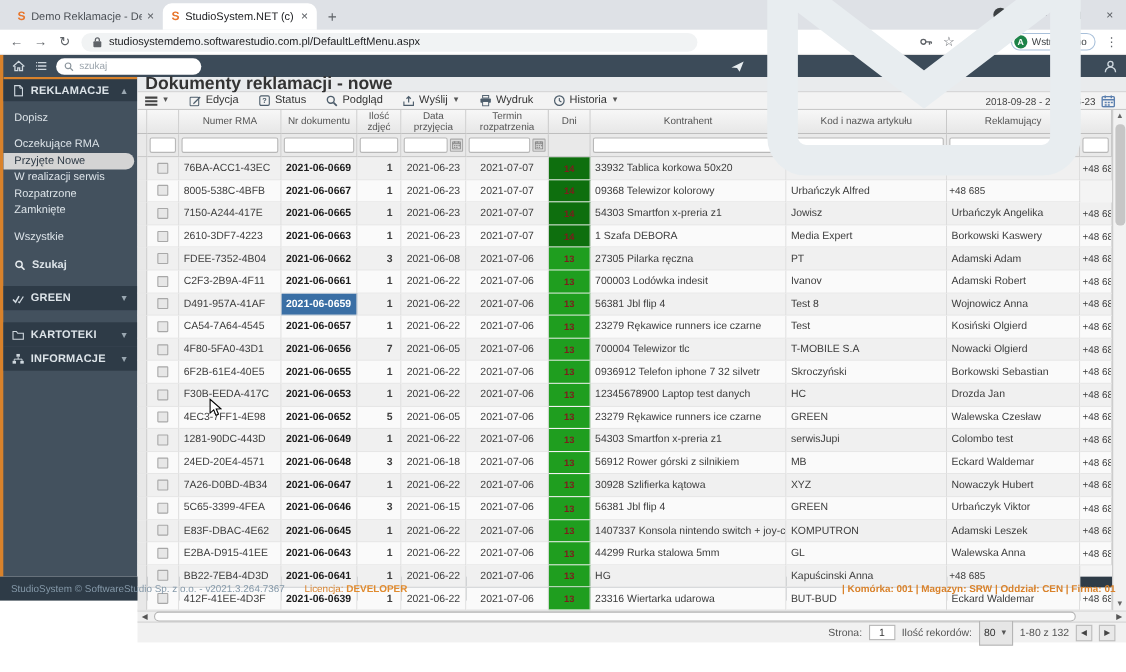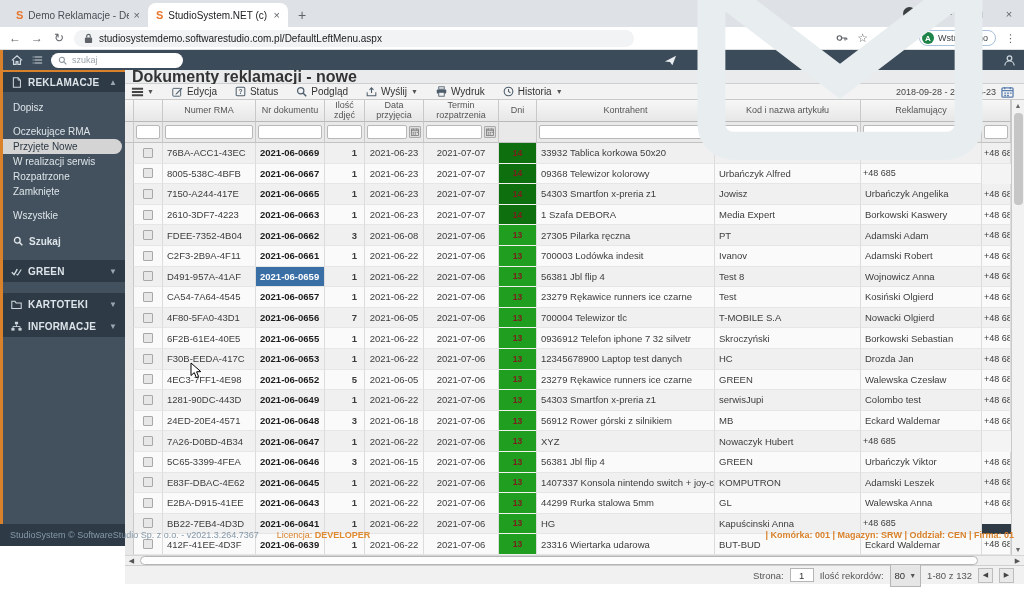--- a/index.html
+++ b/index.html
@@ -664,20 +664,21 @@
               <div class="c-rowhead"></div>
               <div class="c-cb">
                 <span class="cbx"></span>
               </div>
               <div class="c-rma">7A26-D0BD-4B34</div>
               <div class="c-doc">2021-06-0647</div>
               <div class="c-qty">1</div>
               <div class="c-date">2021-06-22</div>
               <div class="c-date">2021-07-06</div>
               <div class="c-days" style="background: rgb(31, 158, 31);">13</div>
+              <div class="c-item">30928 Szlifierka kątowa</div>
               <div class="c-contr">XYZ</div>
               <div class="c-rekl">Nowaczyk Hubert</div>
               <div class="c-phone">+48 685</div>
             </div>
             <div class="trow drow">
               <div class="c-rowhead"></div>
               <div class="c-cb">
                 <span class="cbx"></span>
               </div>
               <div class="c-rma">5C65-3399-4FEA</div>

